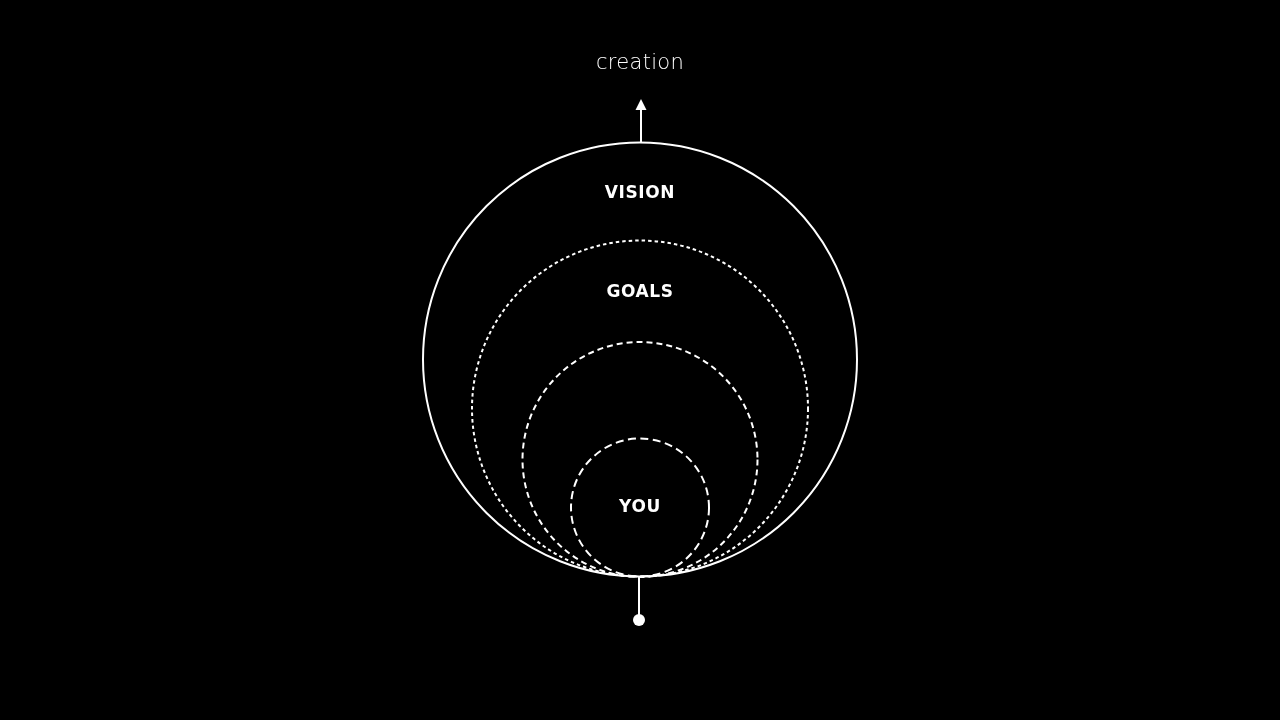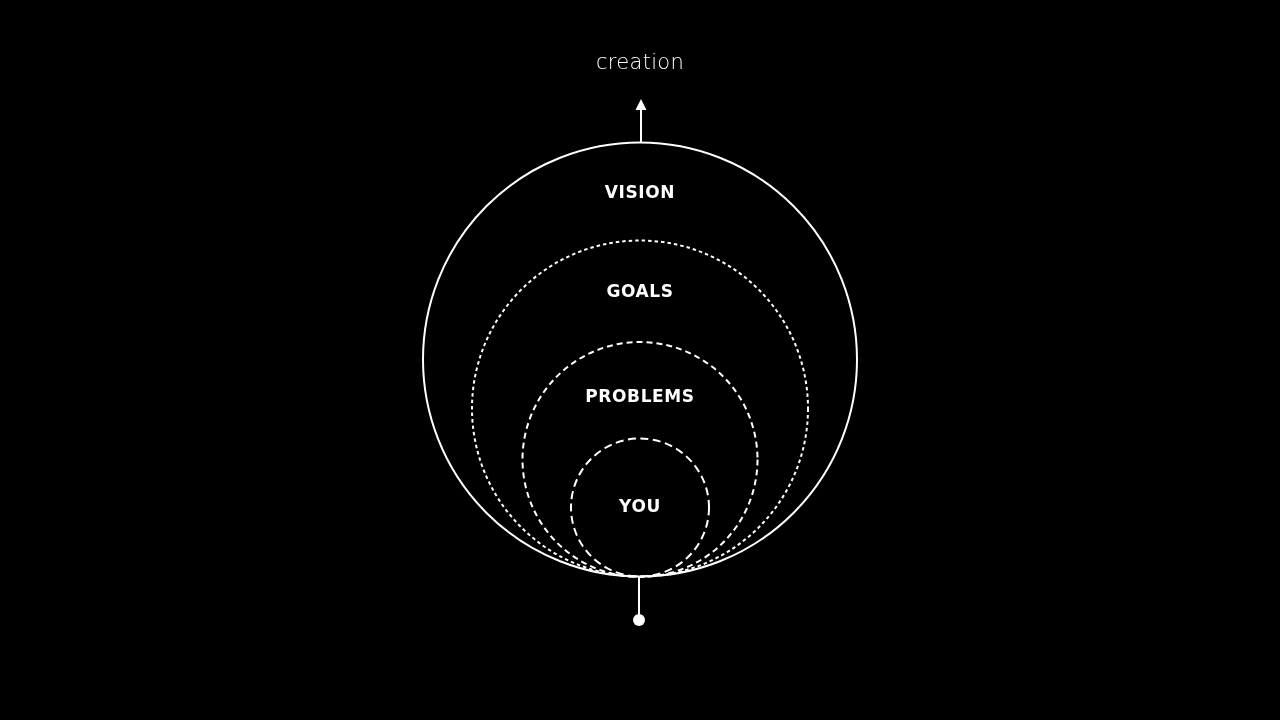--- a/index.html
+++ b/index.html
@@ -69,17 +69,16 @@
     <g>
       <line x1="639" y1="577" x2="639" y2="615" stroke="#ffffff" stroke-width="2"></line>
       <circle cx="639" cy="620" r="6" fill="#ffffff"></circle>
     </g>
   </svg>
 
   <div class="axis-label" style="top:50px;">creation</div>
 
   <div class="ring-label" style="top:182px;">VISION</div>
   <div class="ring-label" style="top:281px;">GOALS</div>
-  <div class="ring-label" style="top:386px;">PROBLEMS</div>
   <div class="ring-label" style="top:496px;text-align:center;">YOU</div>
 
 
 </div>
 
 </body></html>

